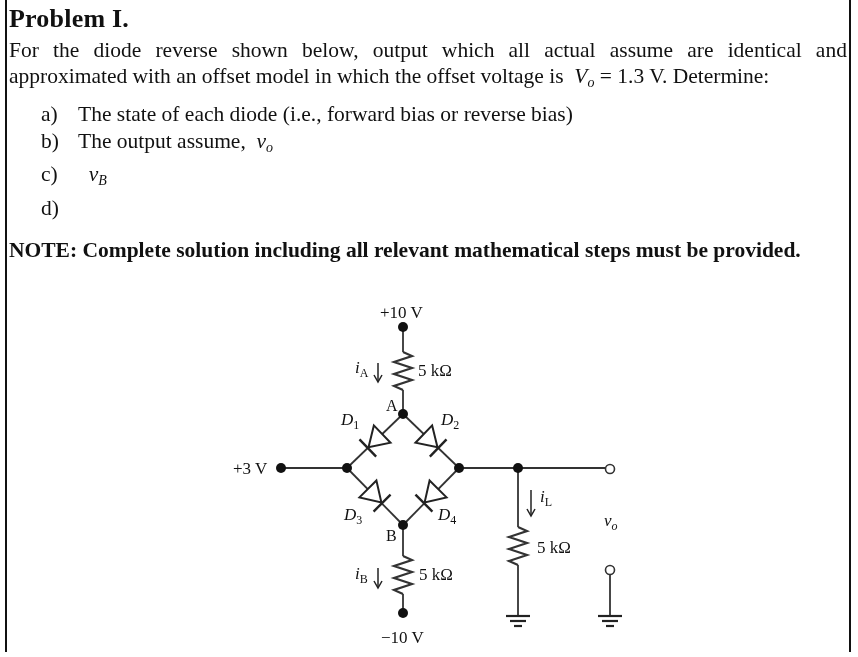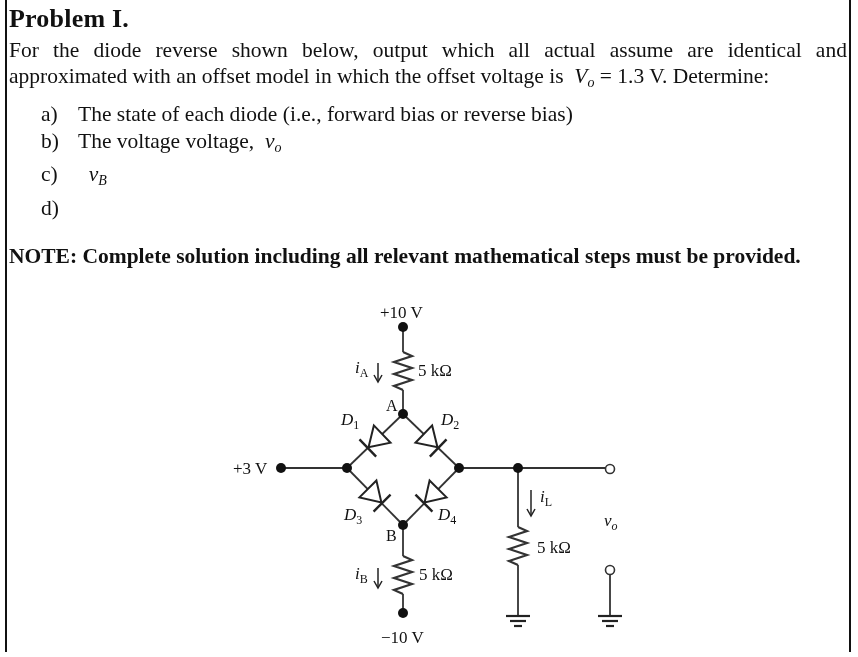--- a/index.html
+++ b/index.html
@@ -10,21 +10,21 @@
   .title { position: absolute; left: 9px; top: 4px; font-size: 26px; font-weight: bold; letter-spacing: 0.2px; }
   .para { position: absolute; left: 9px; top: 37px; width: 838px; font-size: 21.5px; line-height: 26px; }
   .para .line1 { display: flex; justify-content: space-between; }
   .para .line1 span { display: inline-block; }
   .para .line2 { white-space: nowrap; }
   .math { font-style: italic; }
   .sub { font-size: 14px; vertical-align: -4px; font-style: italic; }
   .list { position: absolute; left: 41px; top: 101px; font-size: 21.5px; line-height: 26.5px; }
   .list .item { display: flex; white-space: nowrap; }
   .list .lab { width: 37px; }
-  .note { position: absolute; left: 9px; top: 244px; font-size: 21.5px; font-weight: bold; white-space: nowrap; }
+  .note { position: absolute; left: 9px; top: 238px; font-size: 21.5px; font-weight: bold; white-space: nowrap; }
   svg.circuit { position: absolute; left: 0; top: 0; }
   svg text { font-family: "Liberation Serif", "DejaVu Serif", serif; fill: #111; }
 </style>
 </head>
 <body>
 
 <div class="frame"></div>
 
 <div class="title">Problem I.</div>
 
@@ -52,21 +52,21 @@
   </div>
 </div>
 
 <div class="list">
   <div class="item">
     <span class="lab">a)</span>
     <span>The state of each diode (i.e., forward bias or reverse bias)</span>
   </div>
   <div class="item">
     <span class="lab">b)</span>
-    <span>The voltage voltage,</span>
+    <span>The output assume,</span>
     <span class="math">&nbsp;&nbsp;<span>v</span><span class="sub">o</span></span>
   </div>
   <div class="item">
     <span class="lab">c)</span>
     <span class="math">&nbsp;&nbsp;<span>v</span><span class="sub">B</span></span>
   </div>
   <div class="item">
     <span class="lab">d)</span>
   </div>
 </div>

